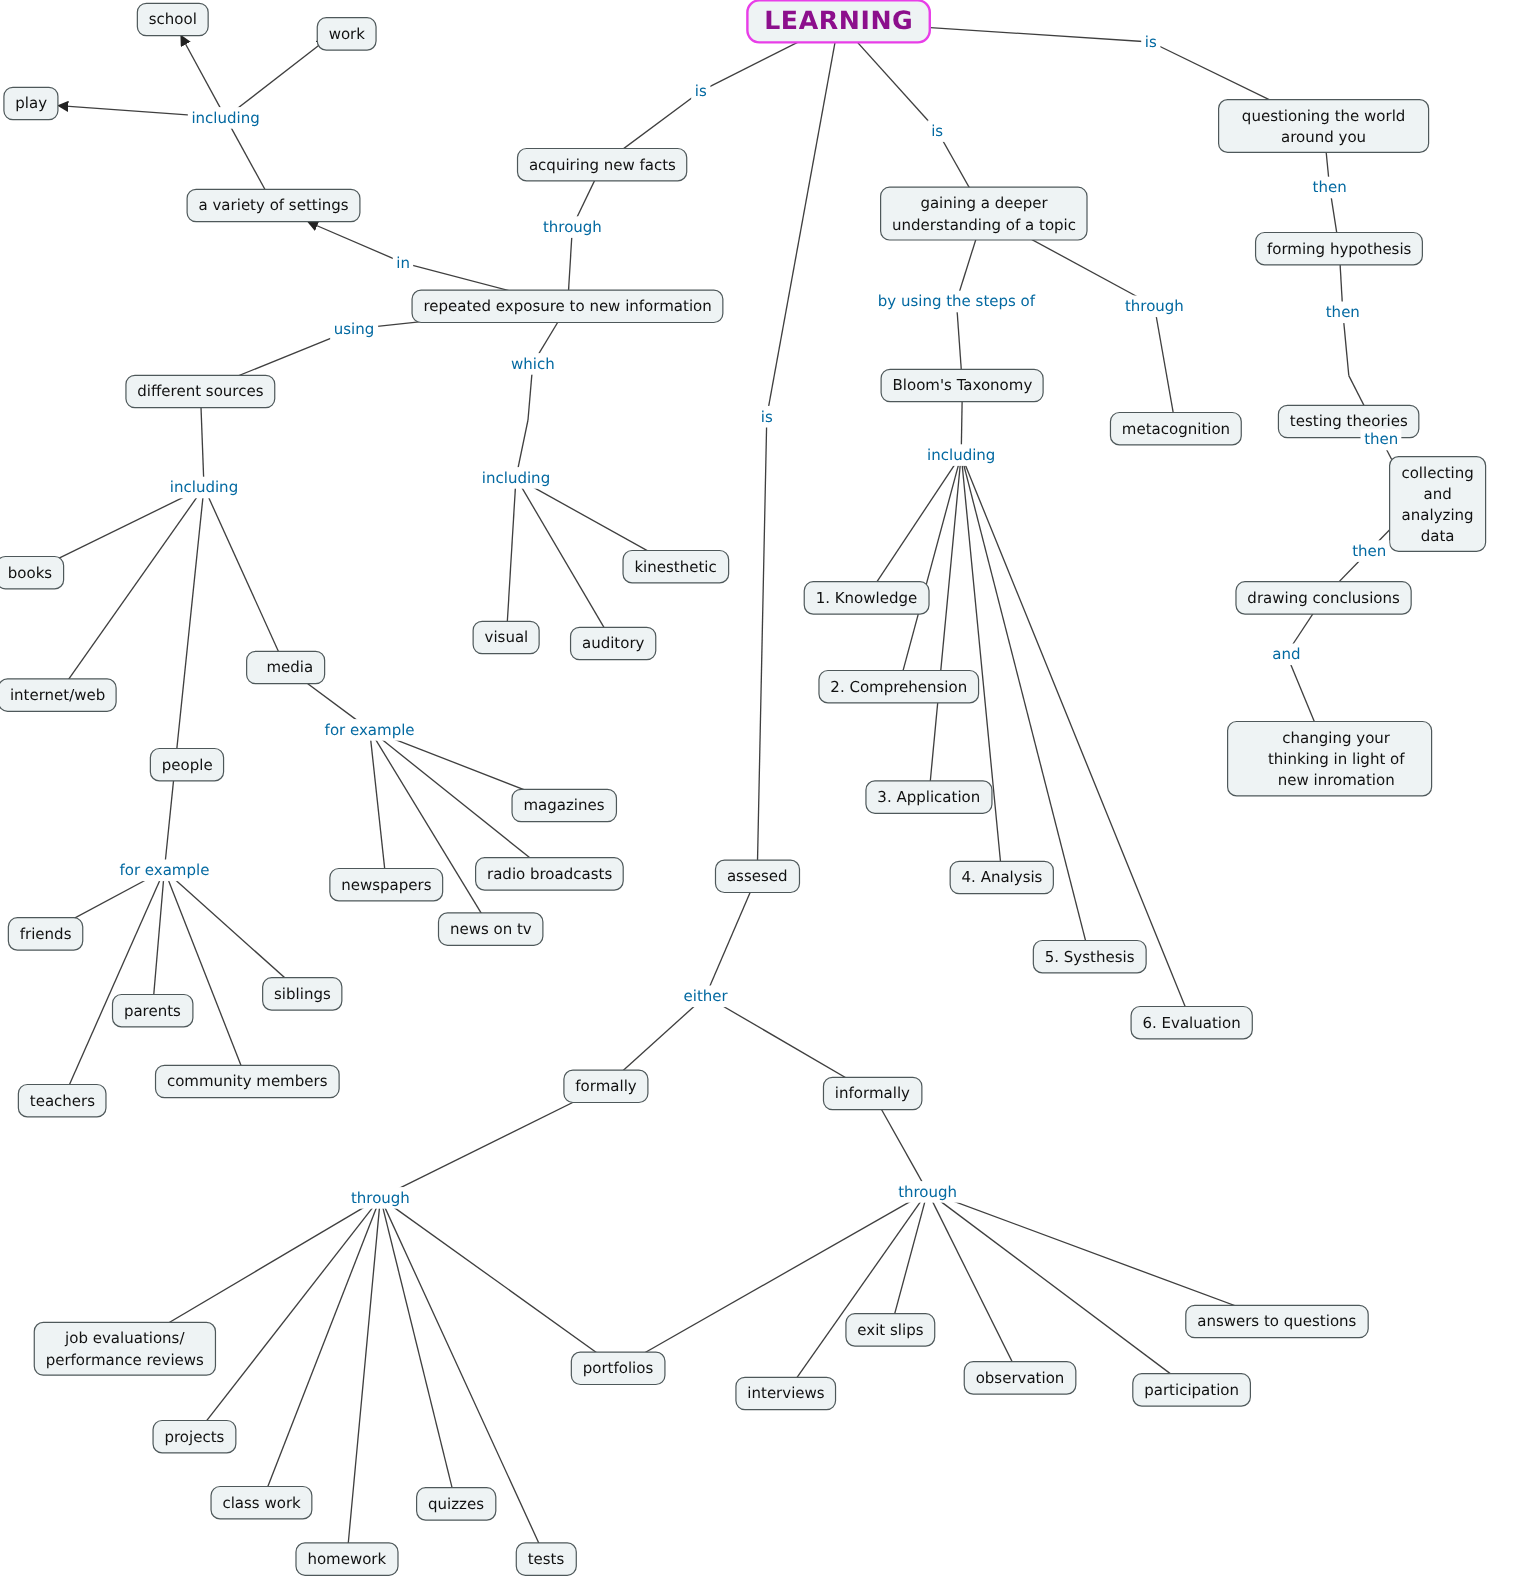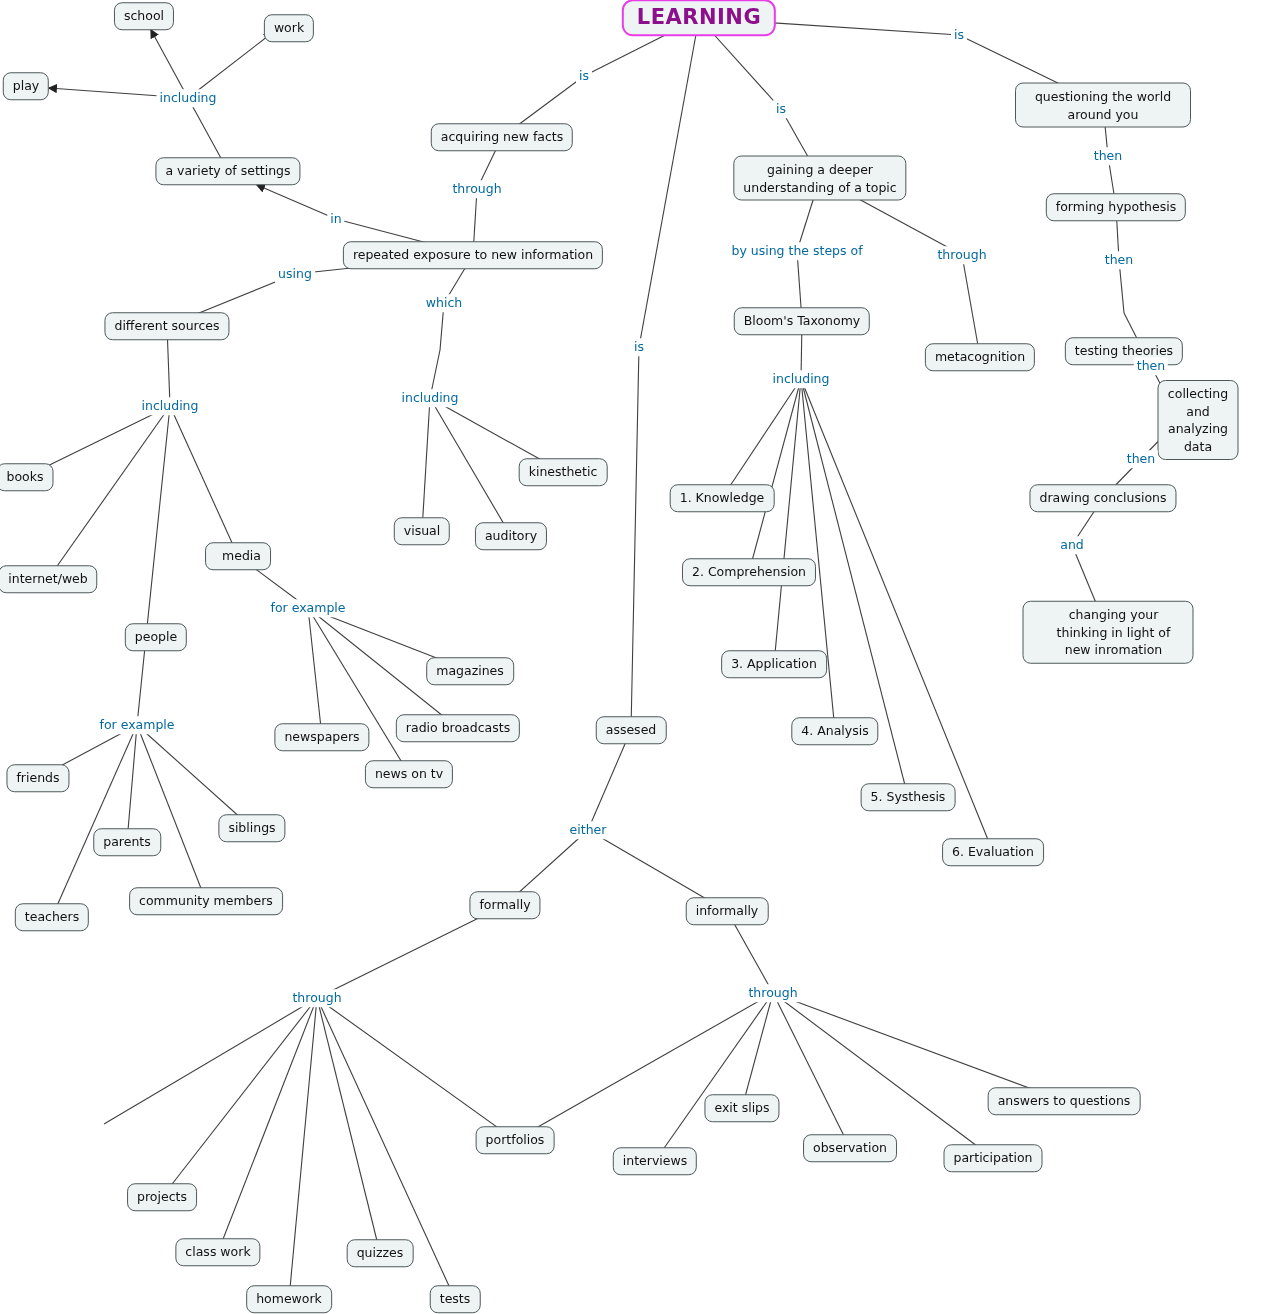--- a/index.html
+++ b/index.html
@@ -140,20 +140,22 @@
     <div class="node" style="left: 993px; top: 852px;">6. Evaluation</div>
     <div class="node" style="left: 1103px; top: 105px;">questioning the world around you</div>
     <div class="node" style="left: 1116px; top: 207px;">forming hypothesis</div>
     <div class="node" style="left: 1124px; top: 327px; margin-top: 24px;">testing theories</div>
     <div class="node" style="left: 1179px; top: 420px; margin-left: 19px;">collecting and analyzing data</div>
     <div class="node" style="left: 1103px; top: 498px;">drawing conclusions</div>
     <div class="node" style="left: 1108px; top: 632px; padding-left: 20px;">changing your thinking in light of new inromation</div>
     <div class="node" style="left: 631px; top: 730px;">assesed</div>
     <div class="node" style="left: 505px; top: 905px;">formally</div>
     <div class="node" style="left: 727px; top: 911px;">informally</div>
+    <div class="node" style="left: 104px; top: 1124px;">job evaluations/
+performance reviews</div>
     <div class="node" style="left: 162px; top: 1197px;">projects</div>
     <div class="node" style="left: 218px; top: 1252px;">class work</div>
     <div class="node" style="left: 289px; top: 1299px;">homework</div>
     <div class="node" style="left: 380px; top: 1253px;">quizzes</div>
     <div class="node" style="left: 455px; top: 1299px;">tests</div>
     <div class="node" style="left: 515px; top: 1140px;">portfolios</div>
     <div class="node" style="left: 655px; top: 1161px;">interviews</div>
     <div class="node" style="left: 742px; top: 1108px;">exit slips</div>
     <div class="node" style="left: 850px; top: 1148px;">observation</div>
     <div class="node" style="left: 993px; top: 1158px;">participation</div>

